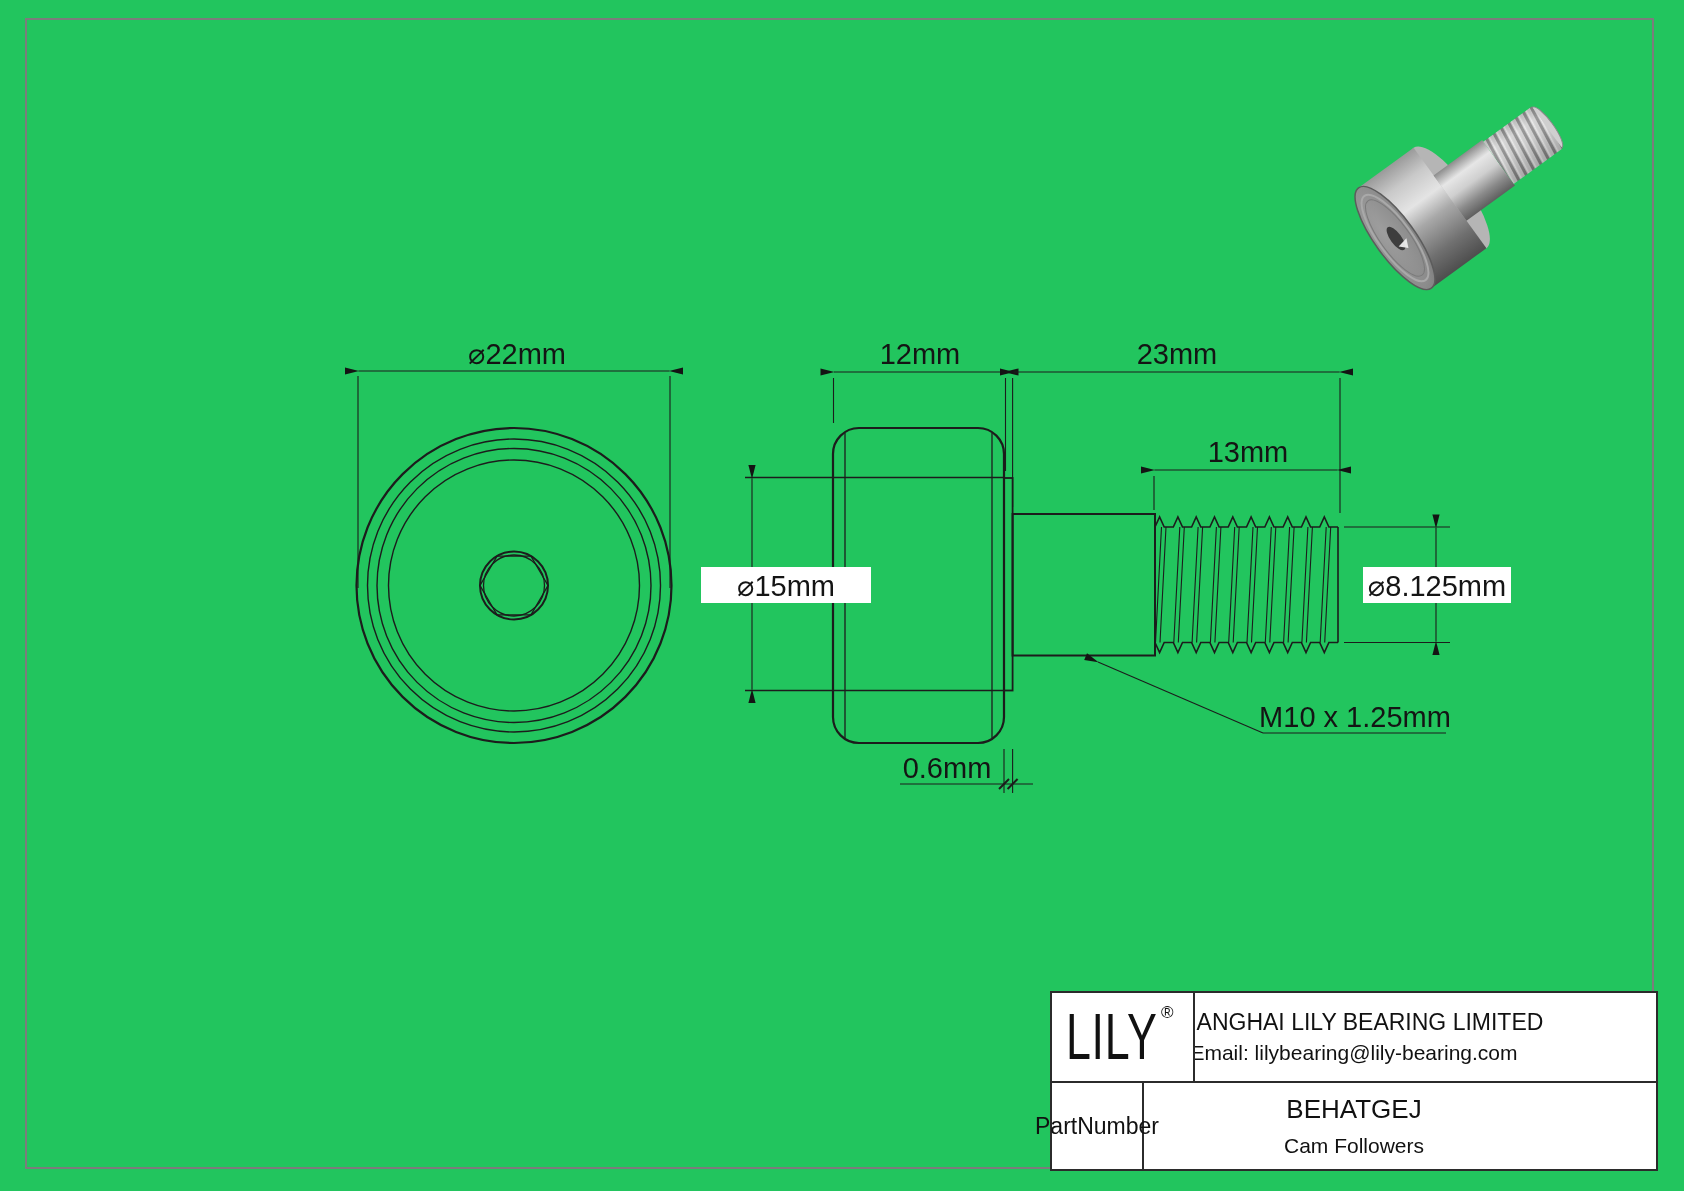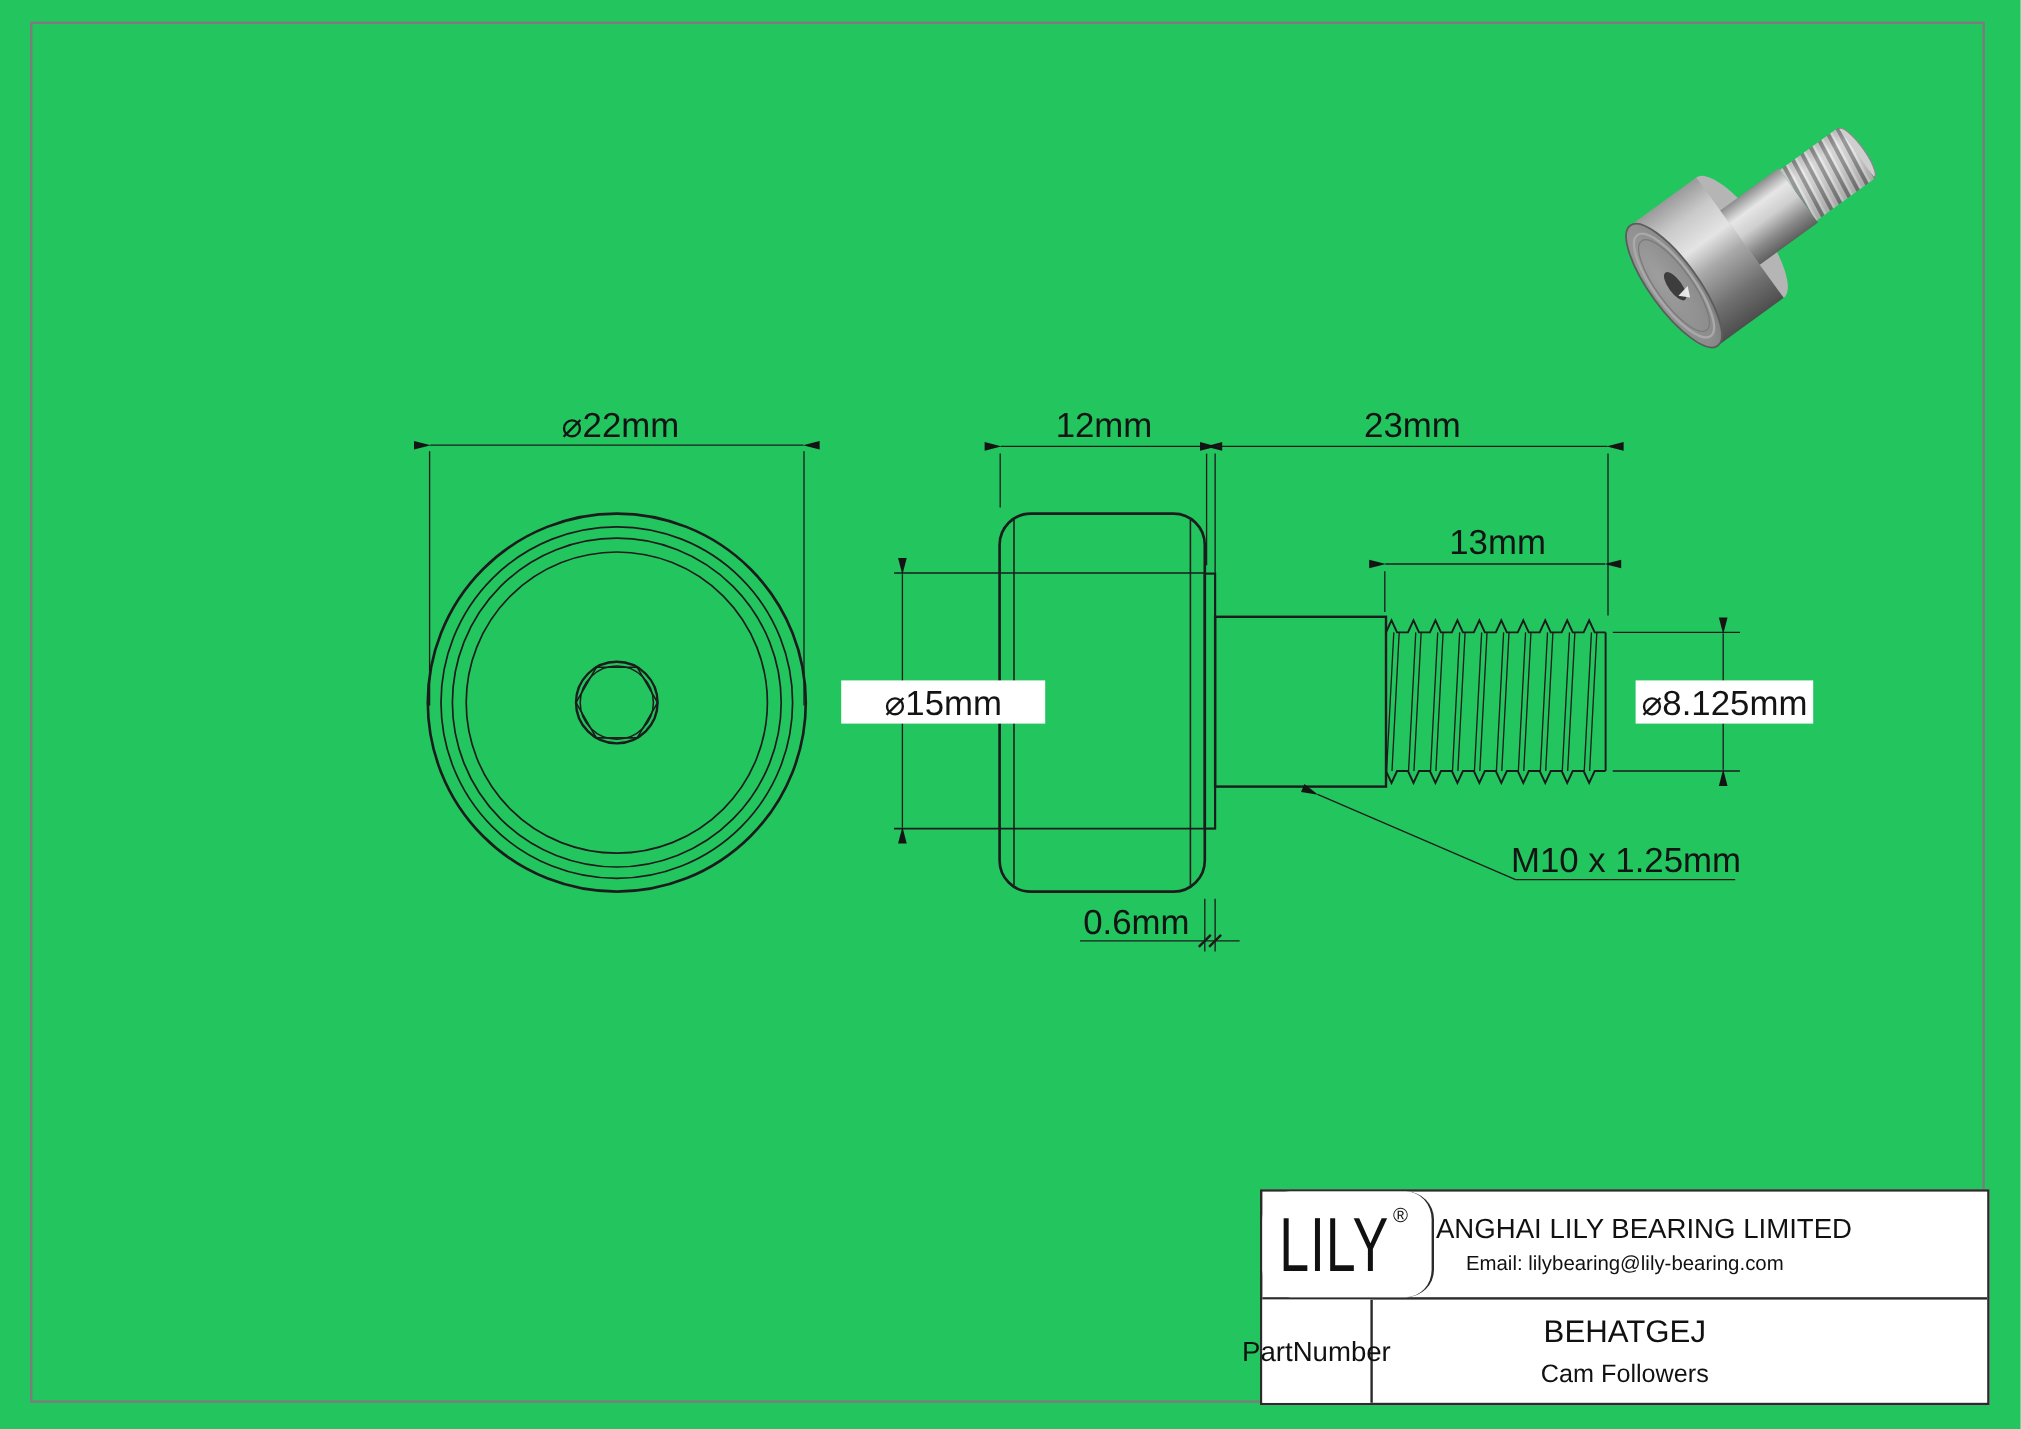--- a/index.html
+++ b/index.html
@@ -10,28 +10,28 @@
   svg.drawing{position:absolute;left:0;top:0;}
   .dim-text{font-family:"Liberation Sans","DejaVu Sans",sans-serif;font-size:29px;fill:#141414;}
 
   
   .titleblock{position:absolute;left:1050px;top:991px;width:608px;height:180px;
         border:2px solid #2b2b2b;box-sizing:border-box;background:#fff;}
   .tb-row1{position:relative;height:90px;border-bottom:2px solid #2b2b2b;box-sizing:border-box;}
   .tb-row2{position:relative;height:86px;}
   .tb-logo-cell{position:absolute;left:0;top:0;bottom:0;width:143px;
         border-right:2px solid #2b2b2b;box-sizing:border-box;
-        display:flex;align-items:center;padding-left:14px;border-radius:23px;}
+        display:flex;align-items:center;padding-left:14px;}
   .lily{font-size:64px;font-weight:400;letter-spacing:1px;transform:scaleX(0.70);
         transform-origin:left center;display:inline-block;white-space:nowrap;}
   .reg{font-size:17px;align-self:flex-start;margin-top:10px;margin-left:-36px;}
   .tb-company{position:absolute;inset:0;display:flex;flex-direction:column;
         justify-content:center;align-items:center;gap:5px;text-align:center;}
   .tb-company-name{font-size:23px;}
-  .tb-company-email{font-size:17px;}
+  .tb-company-email{font-size:21px;}
   .tb-partlabel-cell{position:absolute;left:0;top:0;bottom:0;width:92px;
         border-right:2px solid #2b2b2b;box-sizing:border-box;
         display:flex;flex-direction:row;justify-content:center;align-items:center;
         font-size:23px;line-height:32px;}
   .tb-partvalue{position:absolute;inset:0;display:flex;flex-direction:column;
         justify-content:center;align-items:center;gap:9px;text-align:center;}
   .tb-partnumber{font-size:26px;}
   .tb-category{font-size:21px;}
 </style>
 </head>

